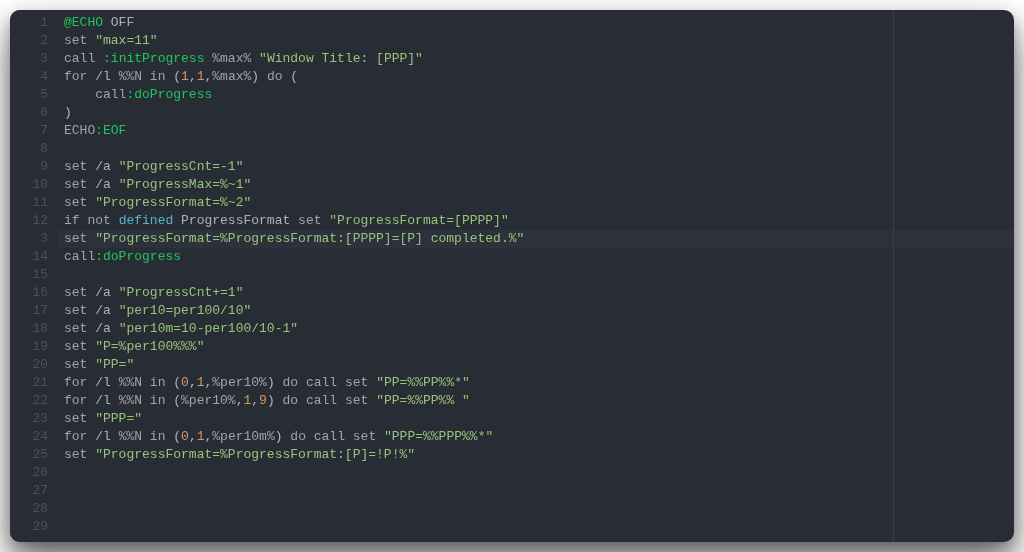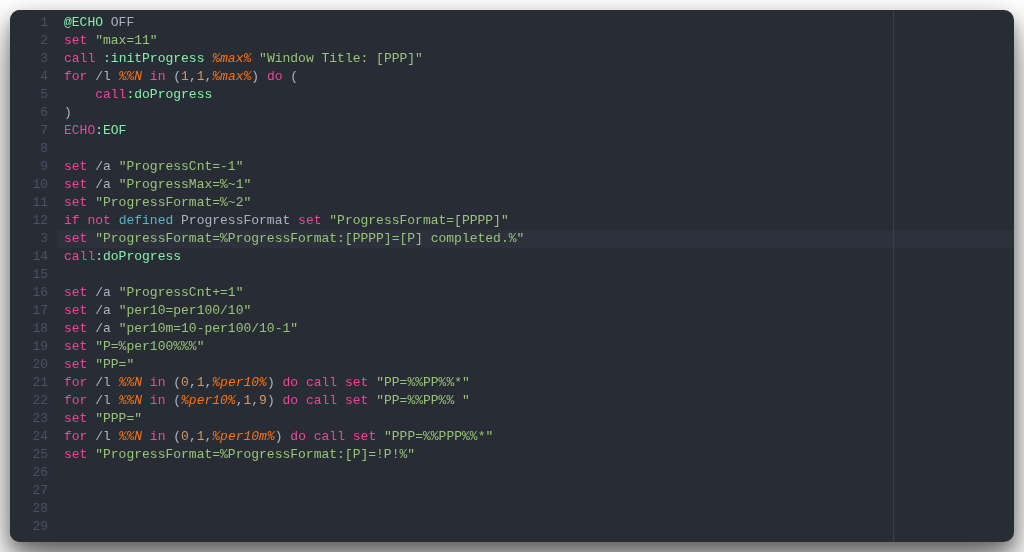--- a/index.html
+++ b/index.html
@@ -60,26 +60,26 @@
   }
   .vline {
     position: absolute;
     top: 0;
     bottom: 0;
     width: 1px;
     background: #3a3f4b;
     right: 120px;
   }
   
-  .tok-kw { color: #ec4899; }
+  .tok-kw { color: #a3a3a3; }
   .tok-fg { color: #abb2bf; }
   .tok-str { color: #98c379; }
   .tok-num { color: #d19a66; }
-  .tok-var { color: #f97316; font-style: italic; }
-  .tok-fn { color: #86efac; }
+  .tok-var { color: #a3a3a3; }
+  .tok-fn { color: #22c55e; }
   .tok-def { color: #56b6c2; }
 </style>
 </head>
 <body>
 
 <div class="editor-window">
   <div class="code-area">
     <div class="gutter" id="gutter">
         <div class="line-num">1</div>
         <div class="line-num">2</div>

